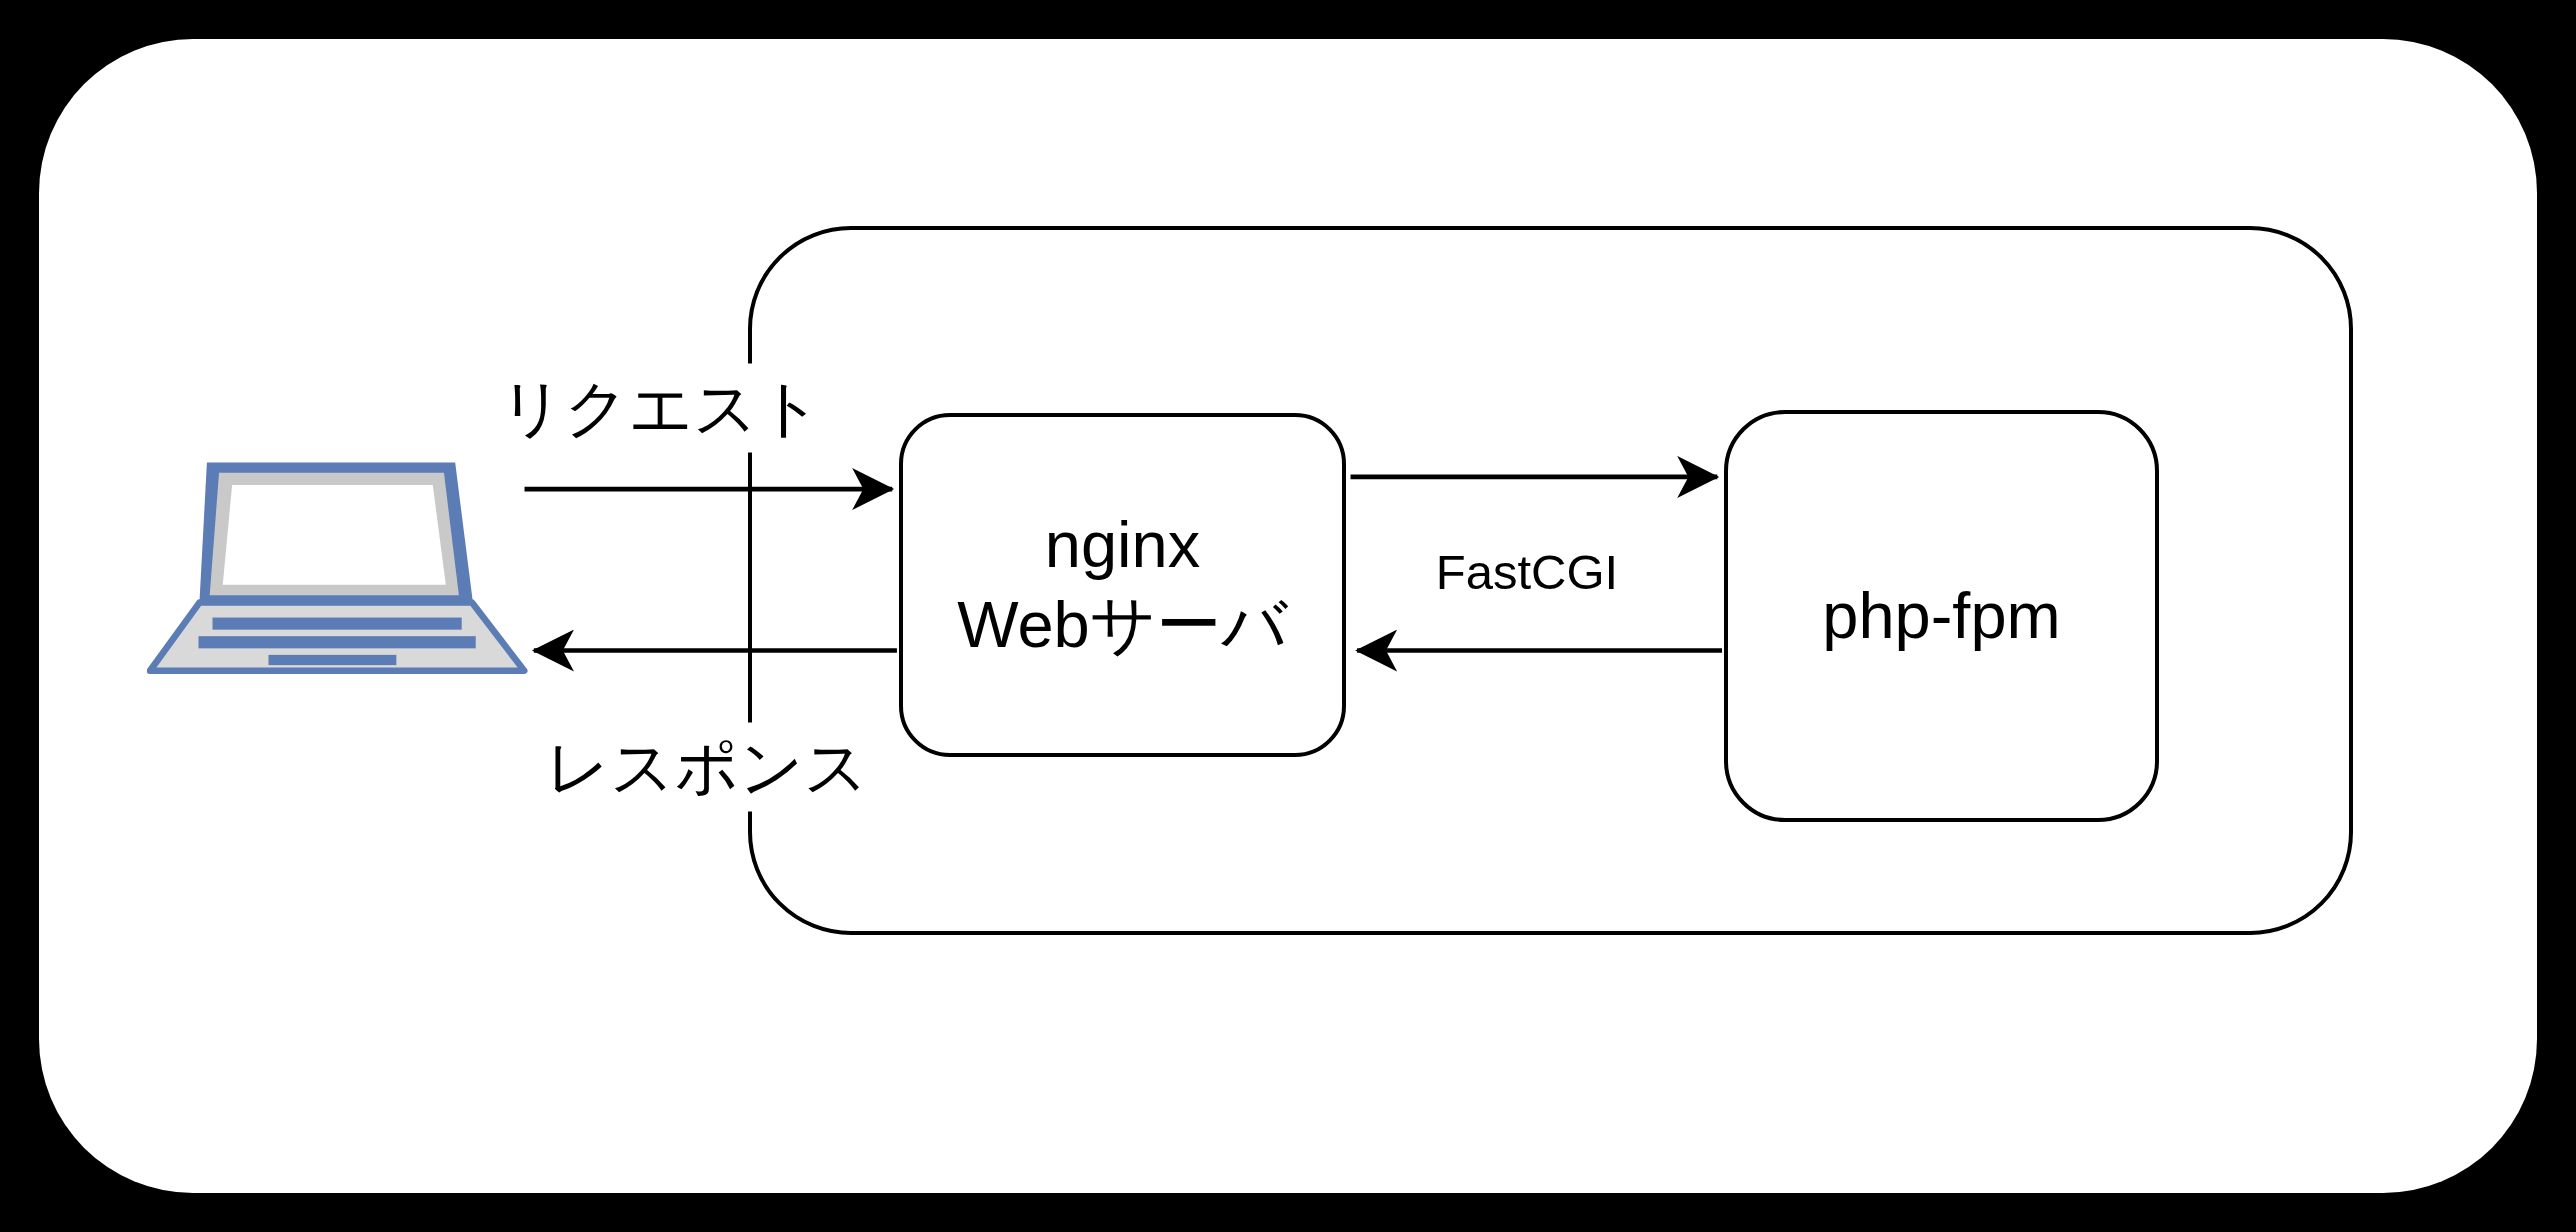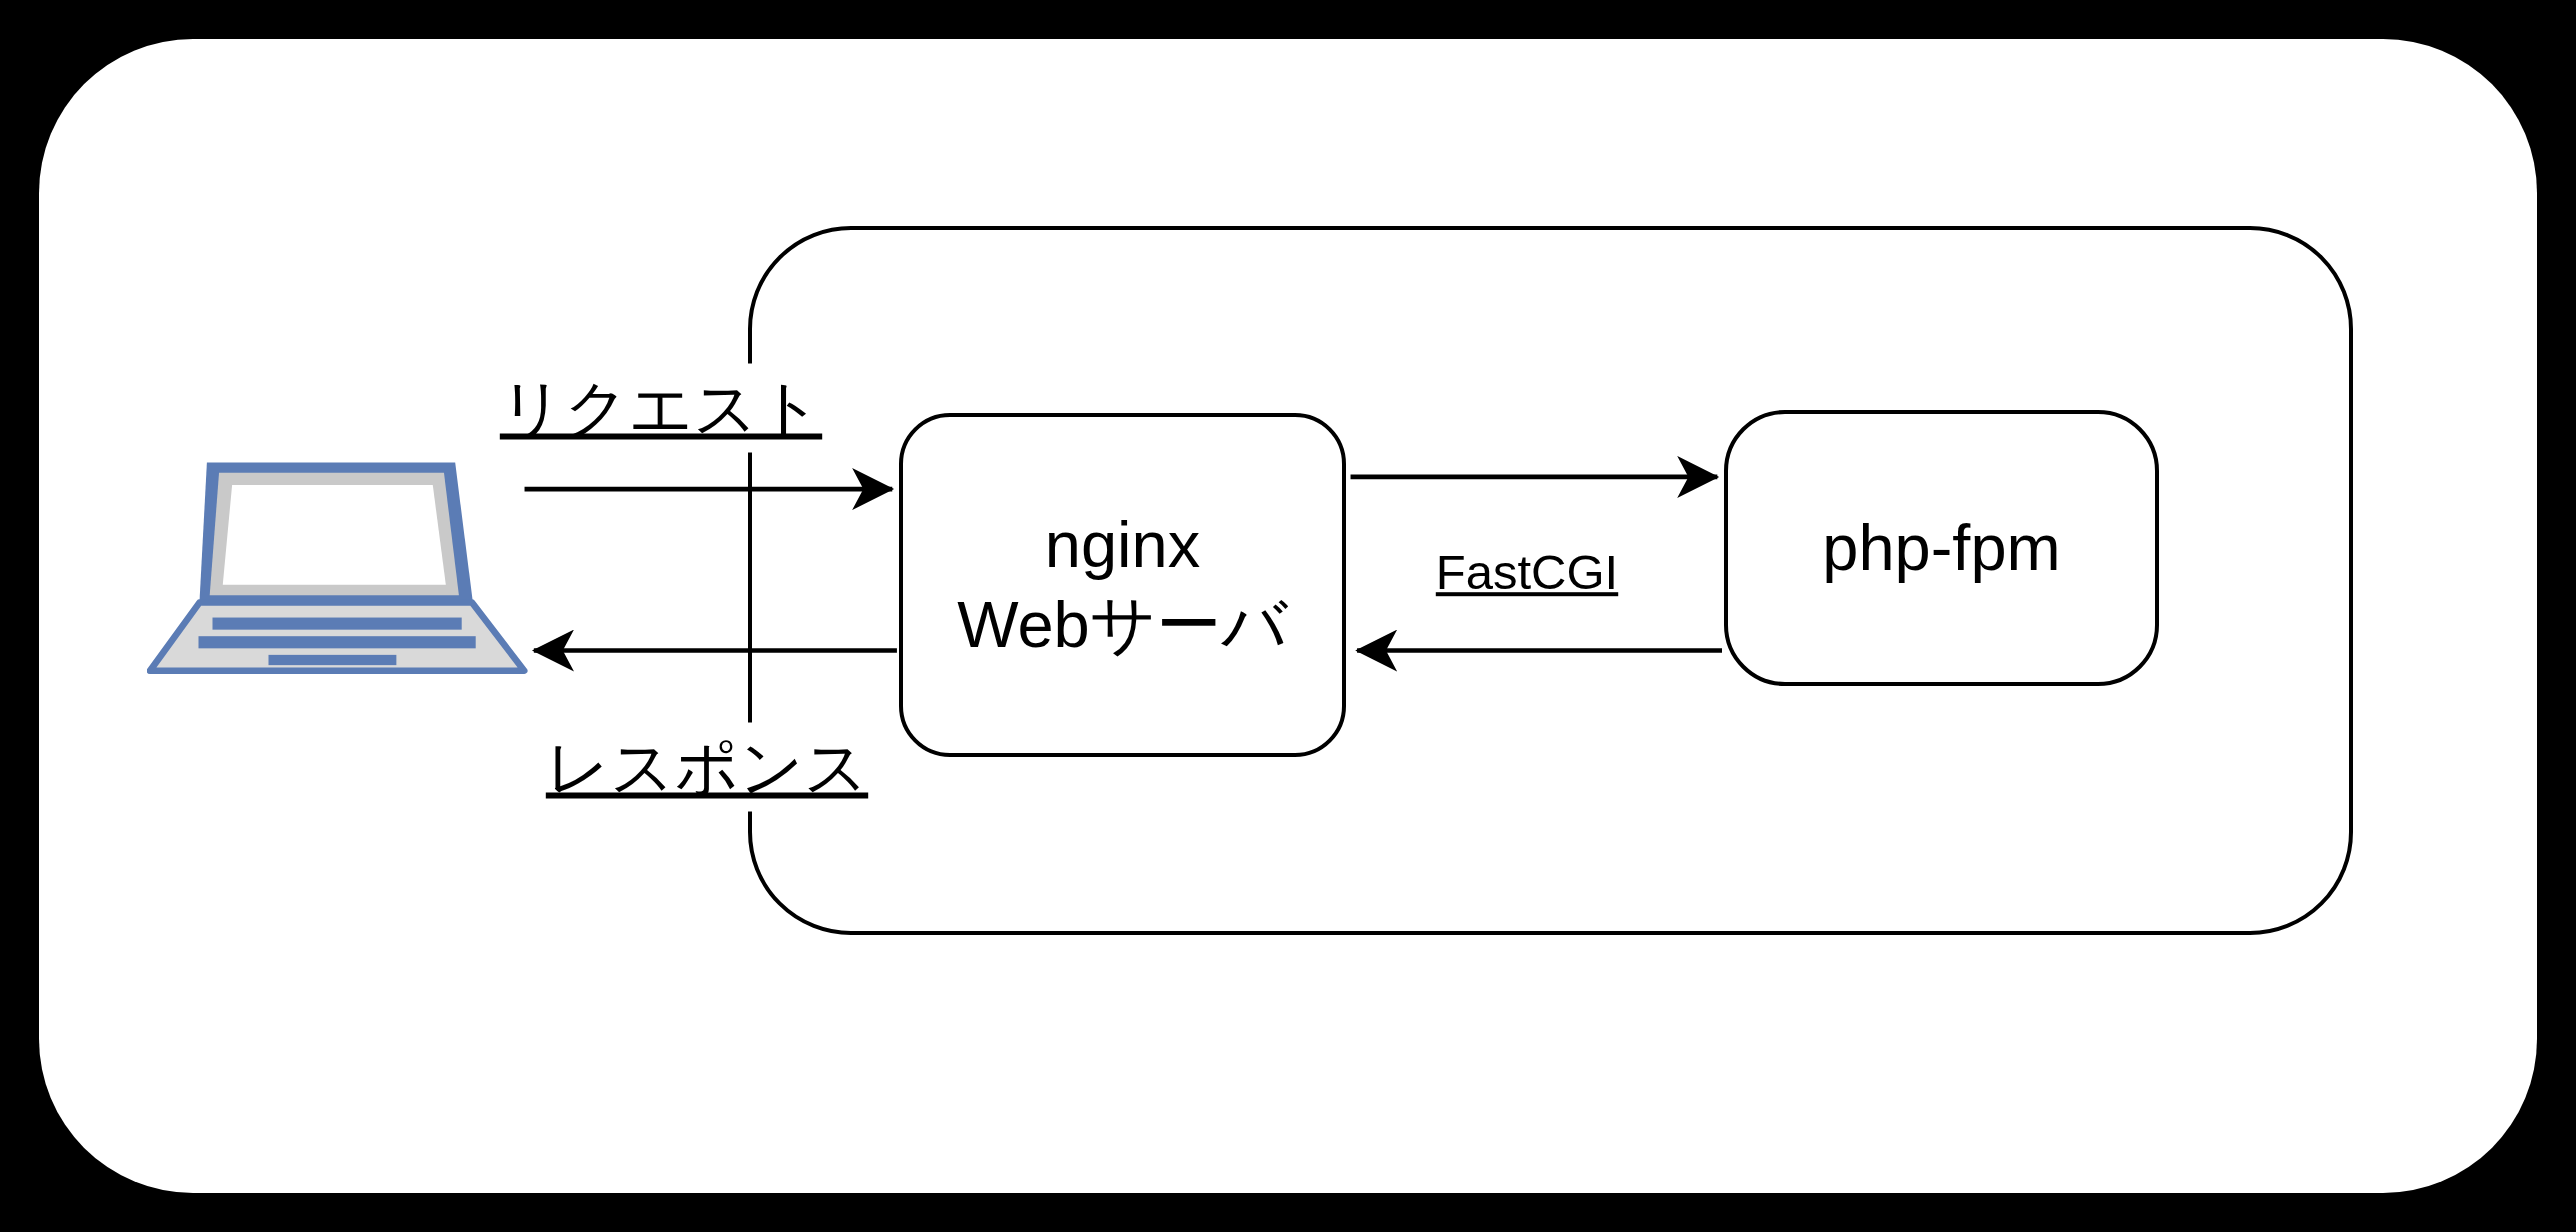--- a/index.html
+++ b/index.html
@@ -22,26 +22,26 @@
     border:4.7px solid var(--line);border-radius:103px;background:transparent;
   }
   .arrow-layer{position:absolute;left:0;top:0;width:2576px;height:1232px;}
   .node{
     position:absolute;border:4.7px solid var(--line);background:var(--panel);
     display:flex;flex-direction:column;align-items:center;justify-content:center;
     text-align:center;color:var(--line);
   }
   .node-nginx{left:899px;top:413px;width:447px;height:344px;border-radius:51px;
     font-size:65px;line-height:80px;}
-  .node-phpfpm{left:1724px;top:411px;width:435px;height:276px;border-radius:61px;
+  .node-phpfpm{left:1724px;top:411px;width:435px;height:412px;border-radius:61px;
     font-size:65px;line-height:78px;}
   .flow-label{
     position:absolute;transform:translate(-50%,-50%);
     background:var(--panel);color:var(--line);white-space:nowrap;
-    padding:13px 17px;font-size:63px;line-height:63px;text-decoration:underline;
+    padding:13px 17px;font-size:63px;line-height:63px;
   }
   .label-request{left:661px;top:408px;}
   .label-response{left:691px;top:767px;}
   .label-protocol{left:1527px;top:573px;font-size:49px;line-height:69px;padding:9.3px 13px;}
   .laptop{position:absolute;left:147px;top:457px;width:383px;height:224px;}
 </style>
 </head>
 <body>
 
 <div class="panel">

